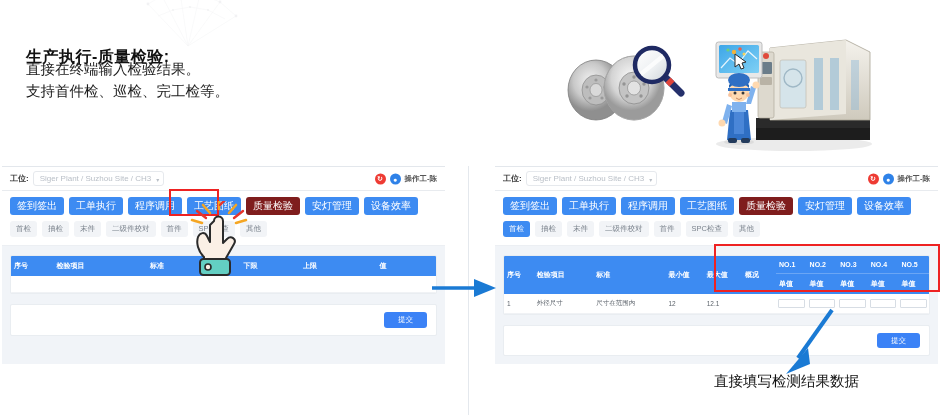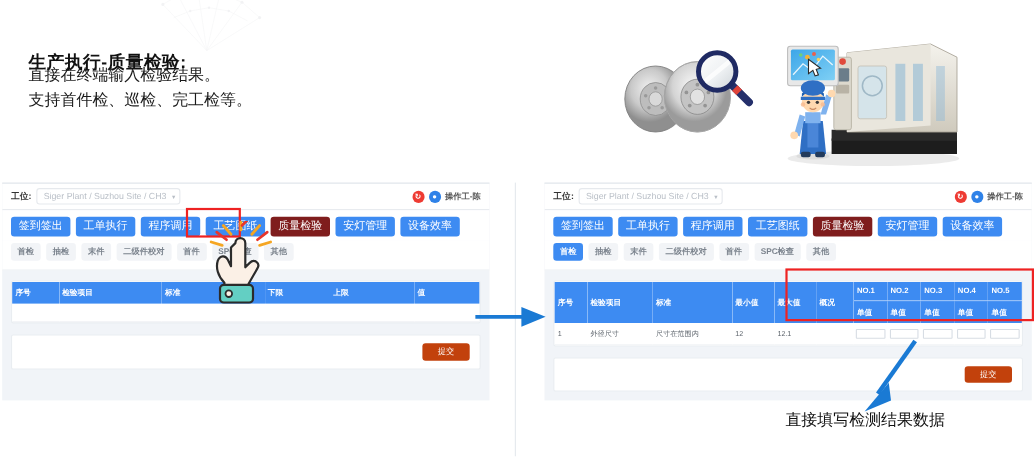--- a/index.html
+++ b/index.html
@@ -90,21 +90,21 @@
   .tab.active { background: #7f1d1d; }
 
   .subtabbar {
     background: #ffffff; padding: 2px 8px 8px 8px;
     display: flex; gap: 5px; flex-wrap: nowrap;
     border-bottom: 1px solid #eceff3;
   }
   .subtab {
     font-size: 7.5px; color: #7b838d;
     background: #f2f4f7; border-radius: 3px;
-    padding: 4px 6px; white-space: nowrap; line-height: 1; font-weight: bold;
+    padding: 4px 6px; white-space: nowrap; line-height: 1;
   }
   .subtab.active { background: #3d8bf2; color: #ffffff; }
 
   .panel-body { padding: 9px 8px 0 8px; }
 
   .grid-card {
     background: #ffffff; border: 1px solid #e9edf1;
     border-radius: 2px; overflow: hidden;
   }
   table.grid { width: 100%; border-collapse: collapse; table-layout: fixed; }
@@ -121,21 +121,21 @@
     white-space: nowrap; overflow: hidden;
   }
   .empty-row td { height: 17px; }
 
   .action-card {
     margin-top: 10px; background: #ffffff;
     border: 1px solid #e9edf1; border-radius: 2px;
     padding: 7px 9px; display: flex; justify-content: flex-end;
   }
   .btn-submit {
-    background: #c2410c; color: #ffffff;
+    background: #3b82f6; color: #ffffff;
     font-size: 7.5px; border-radius: 3px;
     padding: 4px 14px; line-height: 1;
   }
 
   
   .meas-head-top th {
     background: #3d8bf2; color: #fff; font-size: 6.5px;
     font-weight: bold; padding: 3px 2px; text-align: center;
     white-space: nowrap;
   }

